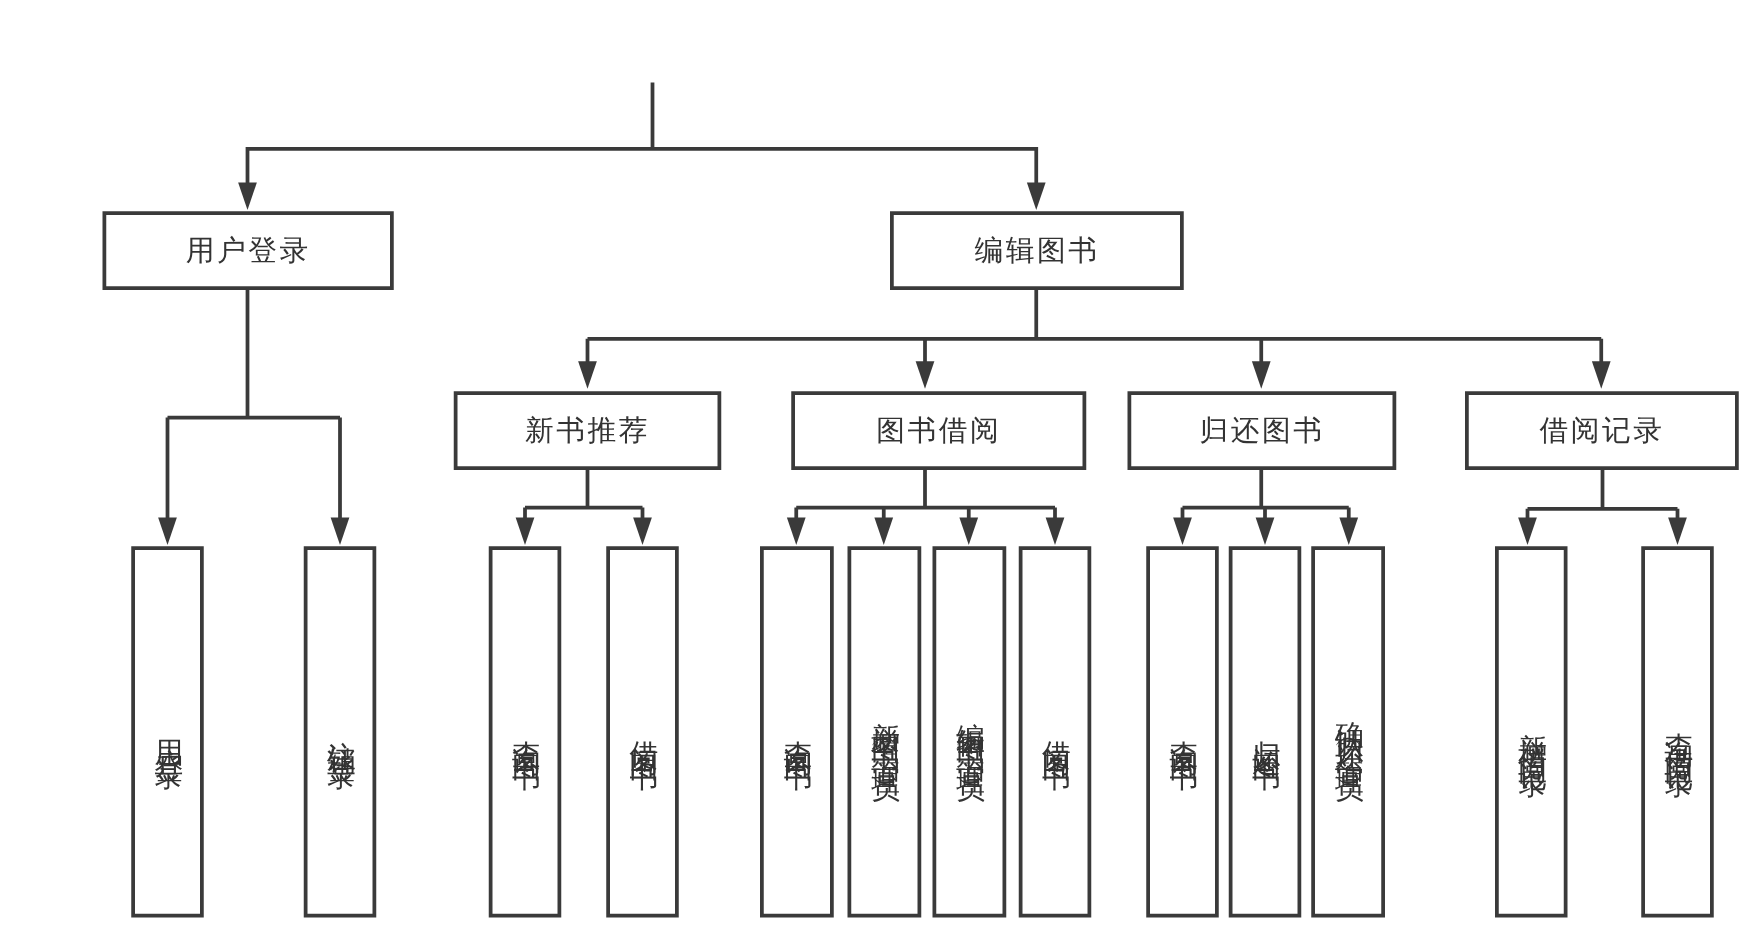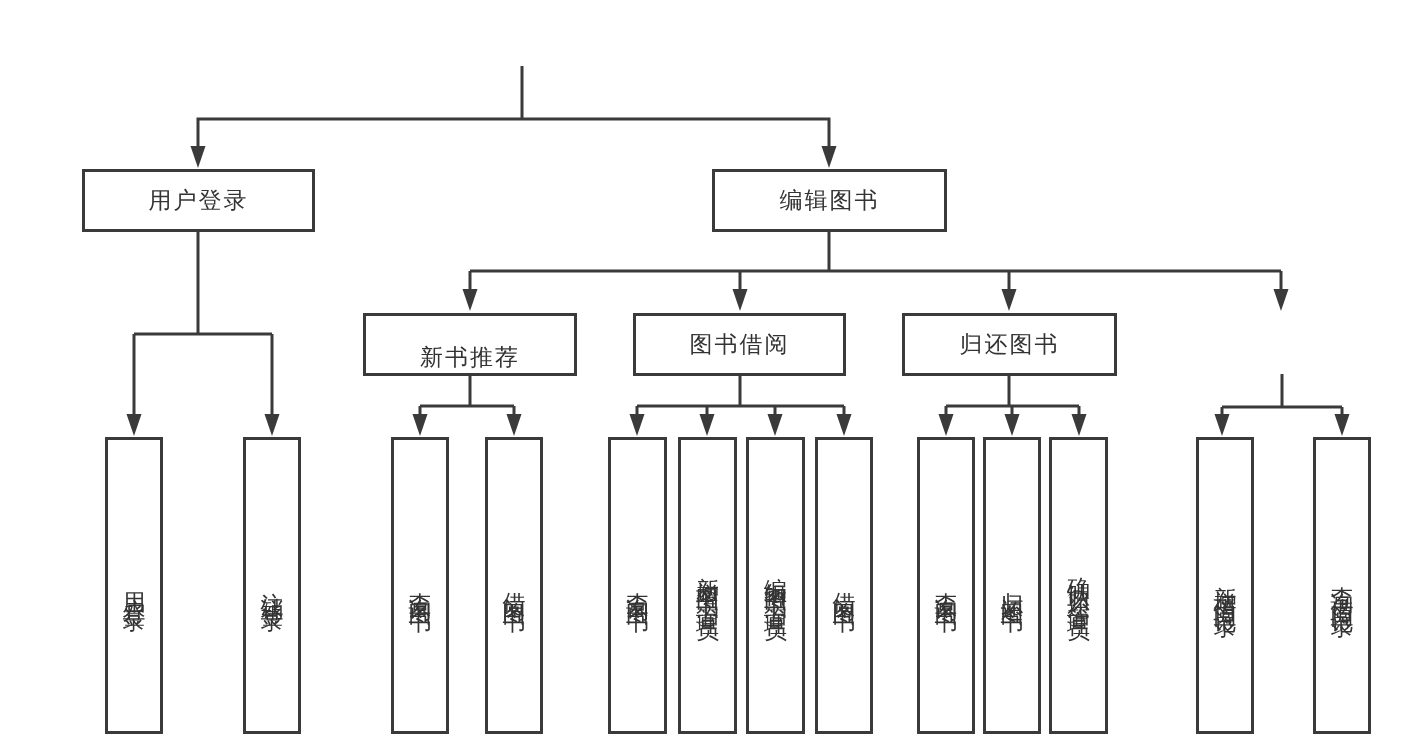--- a/index.html
+++ b/index.html
@@ -120,28 +120,31 @@
   </svg>
 
 
   <div class="node h-node" style="left:82px; top:169px; width:233px; height:63px;">
     <span>用户登录</span>
   </div>
   <div class="node h-node" style="left:712px; top:169px; width:235px; height:63px;">
     <span>编辑图书</span>
   </div>
 
-  <div class="node h-node" style="left:363px; top:313px; width:214px; height:63px;align-items:flex-end;">
+  <div class="node h-node" style="left:363px; top:313px; width:214px; height:63px;">
     <span>新书推荐</span>
   </div>
-  <div class="node h-node" style="left:633px; top:313px; width:213px; height:63px;">
+  <div class="node h-node" style="left:633px; top:313px; width:236px; height:63px;">
     <span>图书借阅</span>
   </div>
   <div class="node h-node" style="left:902px; top:313px; width:215px; height:63px;">
     <span>归还图书</span>
+  </div>
+  <div class="node h-node" style="left:1172px; top:313px; width:219px; height:63px;">
+    <span>借阅记录</span>
   </div>
 
   <div class="node v-node" style="left:105px; top:437px; width:58px; height:297px;">
     <span>用户登录</span>
   </div>
   <div class="node v-node" style="left:243px; top:437px; width:58px; height:297px;">
     <span>注销登录</span>
   </div>
 
   <div class="node v-node" style="left:391px; top:437px; width:58px; height:297px;">

